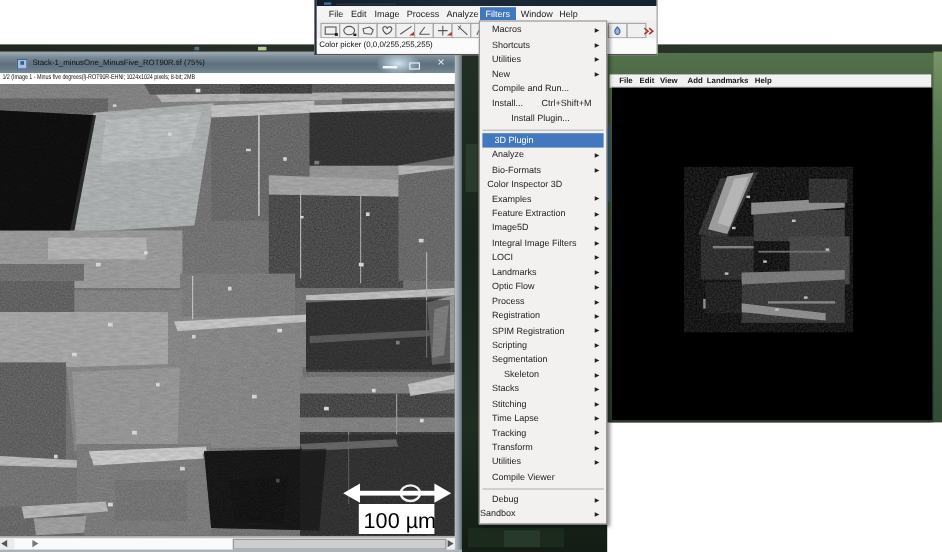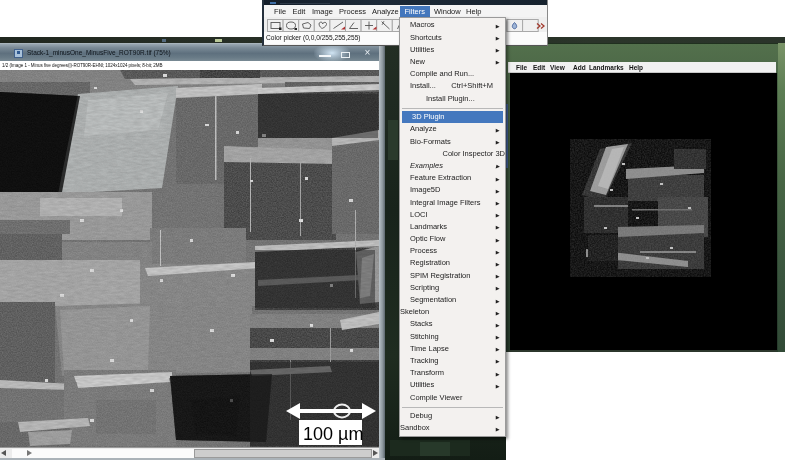--- a/index.html
+++ b/index.html
@@ -324,34 +324,34 @@
       <div style="position:relative;height:12.2px;line-height:12.2px;padding-left:10px;">New<span style="position:absolute;right:5.5px;top:0.5px;font-size:5px;">▶</span></div>
       <div style="position:relative;height:12.2px;line-height:12.2px;padding-left:10px;">Compile and Run...</div>
       <div style="position:relative;height:12.2px;line-height:12.2px;padding-left:10px;">Install...<span style="position:absolute;right:12px;">Ctrl+Shift+M</span></div>
       <div style="position:relative;height:12.2px;line-height:12.2px;padding-left:26px;">Install Plugin...</div>
       <div style="height:6.5px;position:relative;">
         <div style="position:absolute;left:2px;right:2px;top:3px;height:1px;background:#b8b8b8;"></div>
       </div>
       <div style="position:relative;height:12.2px;line-height:12.2px;padding-left:10px;background:#4478be;color:#fff;margin:0 2px;">3D Plugin</div>
       <div style="position:relative;height:12.2px;line-height:12.2px;padding-left:10px;">Analyze<span style="position:absolute;right:5.5px;top:0.5px;font-size:5px;">▶</span></div>
       <div style="position:relative;height:12.2px;line-height:12.2px;padding-left:10px;">Bio-Formats<span style="position:absolute;right:5.5px;top:0.5px;font-size:5px;">▶</span></div>
-      <div style="position:relative;height:12.2px;line-height:12.2px;padding-left:6px;text-align:right;">Color Inspector 3D</div>
-      <div style="position:relative;height:12.2px;line-height:12.2px;padding-left:10px;font-style:italic;">Examples<span style="position:absolute;right:5.5px;top:0.5px;font-size:5px;">▶</span></div>
+      <div style="position:relative;height:12.2px;line-height:12.2px;padding-left:6px;">Color Inspector 3D</div>
+      <div style="position:relative;height:12.2px;line-height:12.2px;padding-left:10px;">Examples<span style="position:absolute;right:5.5px;top:0.5px;font-size:5px;">▶</span></div>
       <div style="position:relative;height:12.2px;line-height:12.2px;padding-left:10px;">Feature Extraction<span style="position:absolute;right:5.5px;top:0.5px;font-size:5px;">▶</span></div>
       <div style="position:relative;height:12.2px;line-height:12.2px;padding-left:10px;">Image5D<span style="position:absolute;right:5.5px;top:0.5px;font-size:5px;">▶</span></div>
       <div style="position:relative;height:12.2px;line-height:12.2px;padding-left:10px;">Integral Image Filters<span style="position:absolute;right:5.5px;top:0.5px;font-size:5px;">▶</span></div>
       <div style="position:relative;height:12.2px;line-height:12.2px;padding-left:10px;">LOCI<span style="position:absolute;right:5.5px;top:0.5px;font-size:5px;">▶</span></div>
       <div style="position:relative;height:12.2px;line-height:12.2px;padding-left:10px;">Landmarks<span style="position:absolute;right:5.5px;top:0.5px;font-size:5px;">▶</span></div>
       <div style="position:relative;height:12.2px;line-height:12.2px;padding-left:10px;">Optic Flow<span style="position:absolute;right:5.5px;top:0.5px;font-size:5px;">▶</span></div>
       <div style="position:relative;height:12.2px;line-height:12.2px;padding-left:10px;">Process<span style="position:absolute;right:5.5px;top:0.5px;font-size:5px;">▶</span></div>
       <div style="position:relative;height:12.2px;line-height:12.2px;padding-left:10px;">Registration<span style="position:absolute;right:5.5px;top:0.5px;font-size:5px;">▶</span></div>
       <div style="position:relative;height:12.2px;line-height:12.2px;padding-left:10px;">SPIM Registration<span style="position:absolute;right:5.5px;top:0.5px;font-size:5px;">▶</span></div>
       <div style="position:relative;height:12.2px;line-height:12.2px;padding-left:10px;">Scripting<span style="position:absolute;right:5.5px;top:0.5px;font-size:5px;">▶</span></div>
       <div style="position:relative;height:12.2px;line-height:12.2px;padding-left:10px;">Segmentation<span style="position:absolute;right:5.5px;top:0.5px;font-size:5px;">▶</span></div>
-      <div style="position:relative;height:12.2px;line-height:12.2px;padding-left:0;">Skeleton<span style="position:absolute;right:5.5px;top:0.5px;font-size:5px;">▶</span></div>
+      <div style="position:relative;height:12.2px;line-height:12.2px;padding-left:20px;">Skeleton<span style="position:absolute;right:5.5px;top:0.5px;font-size:5px;">▶</span></div>
       <div style="position:relative;height:12.2px;line-height:12.2px;padding-left:10px;">Stacks<span style="position:absolute;right:5.5px;top:0.5px;font-size:5px;">▶</span></div>
       <div style="position:relative;height:12.2px;line-height:12.2px;padding-left:10px;">Stitching<span style="position:absolute;right:5.5px;top:0.5px;font-size:5px;">▶</span></div>
       <div style="position:relative;height:12.2px;line-height:12.2px;padding-left:10px;">Time Lapse<span style="position:absolute;right:5.5px;top:0.5px;font-size:5px;">▶</span></div>
       <div style="position:relative;height:12.2px;line-height:12.2px;padding-left:10px;">Tracking<span style="position:absolute;right:5.5px;top:0.5px;font-size:5px;">▶</span></div>
       <div style="position:relative;height:12.2px;line-height:12.2px;padding-left:10px;">Transform<span style="position:absolute;right:5.5px;top:0.5px;font-size:5px;">▶</span></div>
       <div style="position:relative;height:12.2px;line-height:12.2px;padding-left:10px;">Utilities<span style="position:absolute;right:5.5px;top:0.5px;font-size:5px;">▶</span></div>
       <div style="position:relative;height:12.2px;line-height:12.2px;padding-left:10px;">Compile Viewer</div>
       <div style="height:6.5px;position:relative;">
         <div style="position:absolute;left:2px;right:2px;top:3px;height:1px;background:#b8b8b8;"></div>
       </div>

